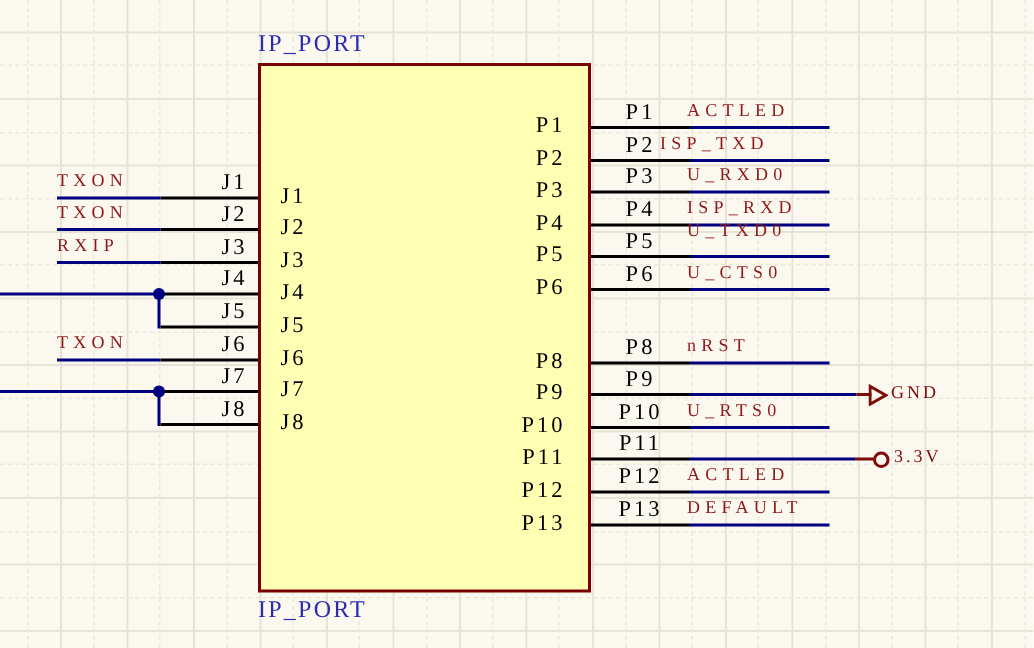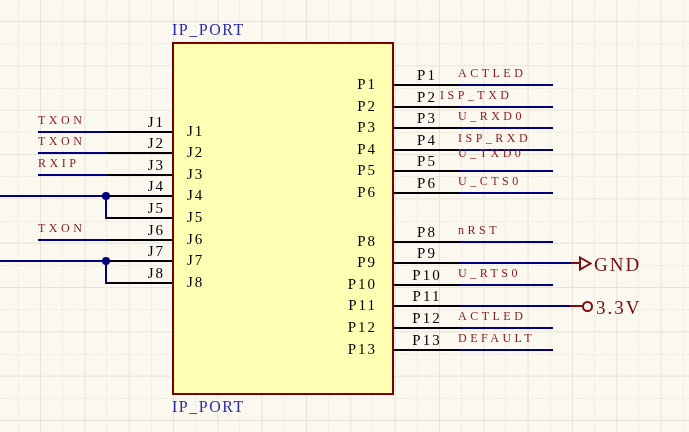--- a/index.html
+++ b/index.html
@@ -26,21 +26,21 @@
   }
   .title{
     position:absolute;left:172px;
     font-size:16px;letter-spacing:1.5px;line-height:1;
     color:var(--title,#2B2BB0);white-space:nowrap;
   }
   .title.top{top:22px;}
   .title.bottom{top:399px;}
   .pintext{font-size:15px;letter-spacing:2px;line-height:1;color:#000;white-space:nowrap;}
   .netlabel{font-size:12px;letter-spacing:3.5px;line-height:1;color:var(--net,#8E1818);white-space:nowrap;}
-  .powerlabel{font-size:19px;letter-spacing:2px;line-height:1;color:var(--power,#7E0A0A);white-space:nowrap;}
+  .powerlabel{font-size:12px;letter-spacing:2px;line-height:1;color:var(--power,#7E0A0A);white-space:nowrap;}
   .wire{height:2px;background:var(--wire,#000080);}
   .vwire{width:2px;background:var(--wire,#000080);}
   .pinline{height:2px;background:#000;}
   .stub{height:2px;background:var(--power,#7E0A0A);}
   .junction{width:8px;height:8px;border-radius:50%;background:var(--wire,#000080);}
   .pwr-circle{width:11px;height:11px;box-sizing:border-box;border:2px solid var(--power,#7E0A0A);border-radius:50%;background:transparent;}
 </style>
 </head>
 <body>
 

